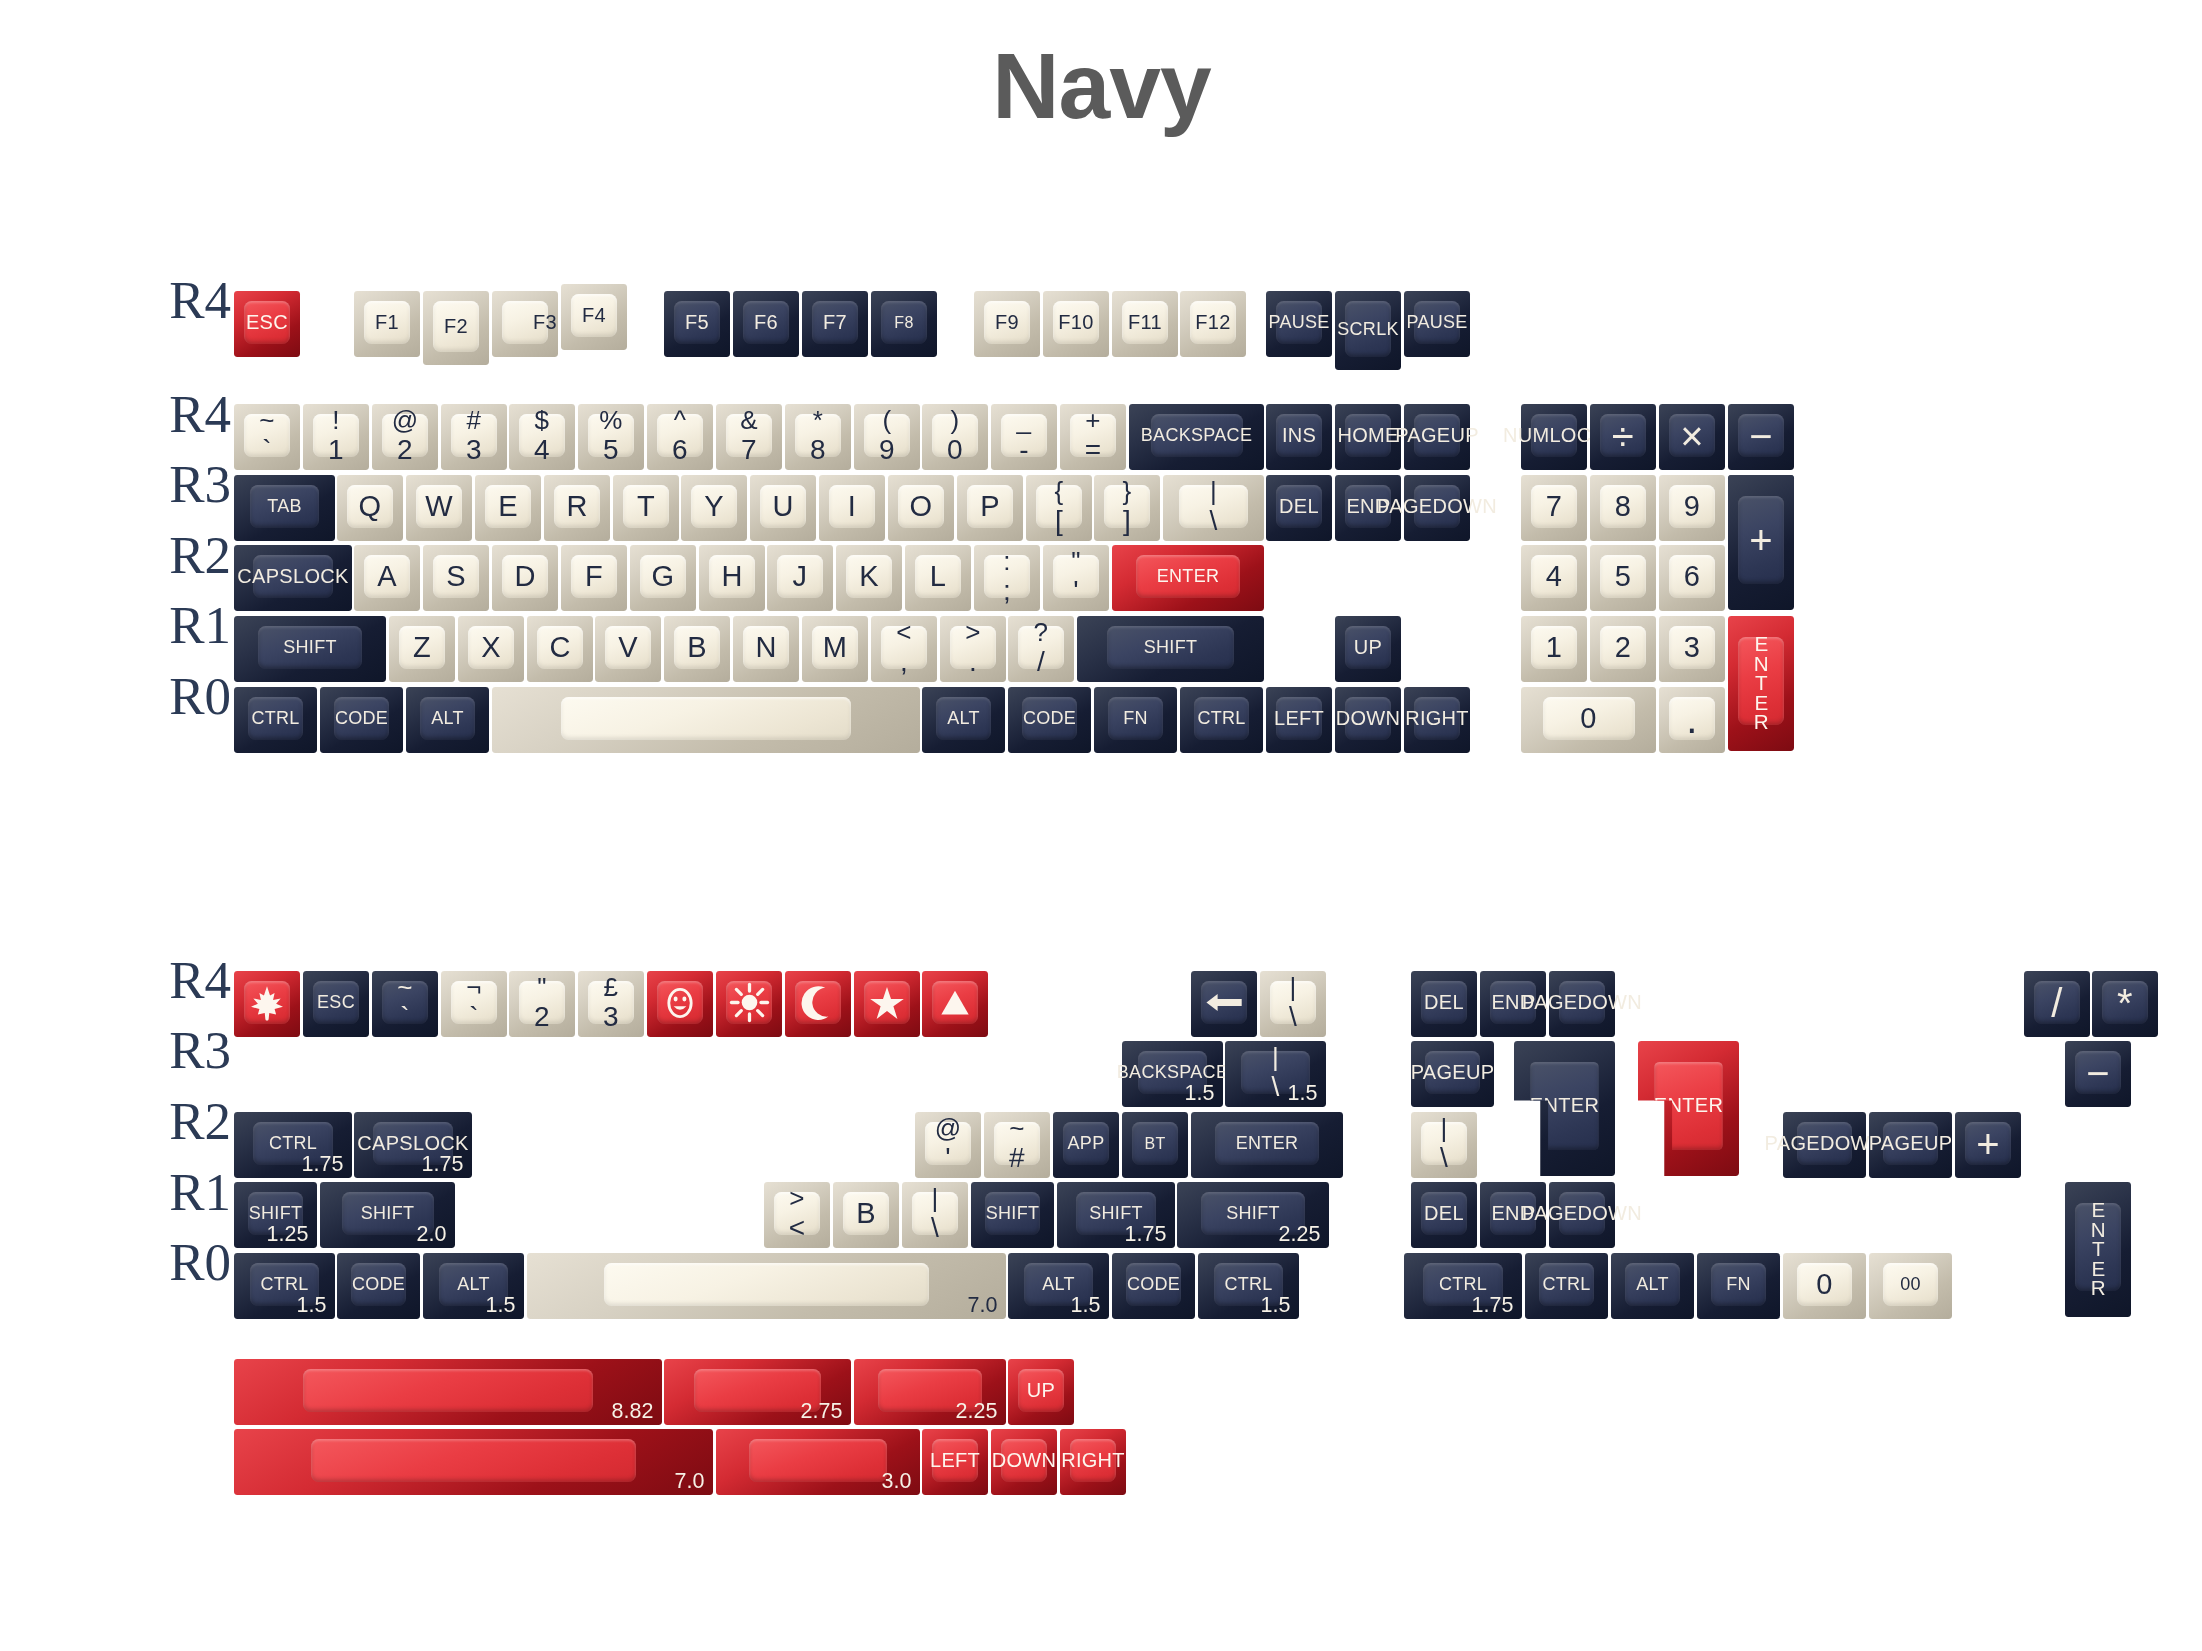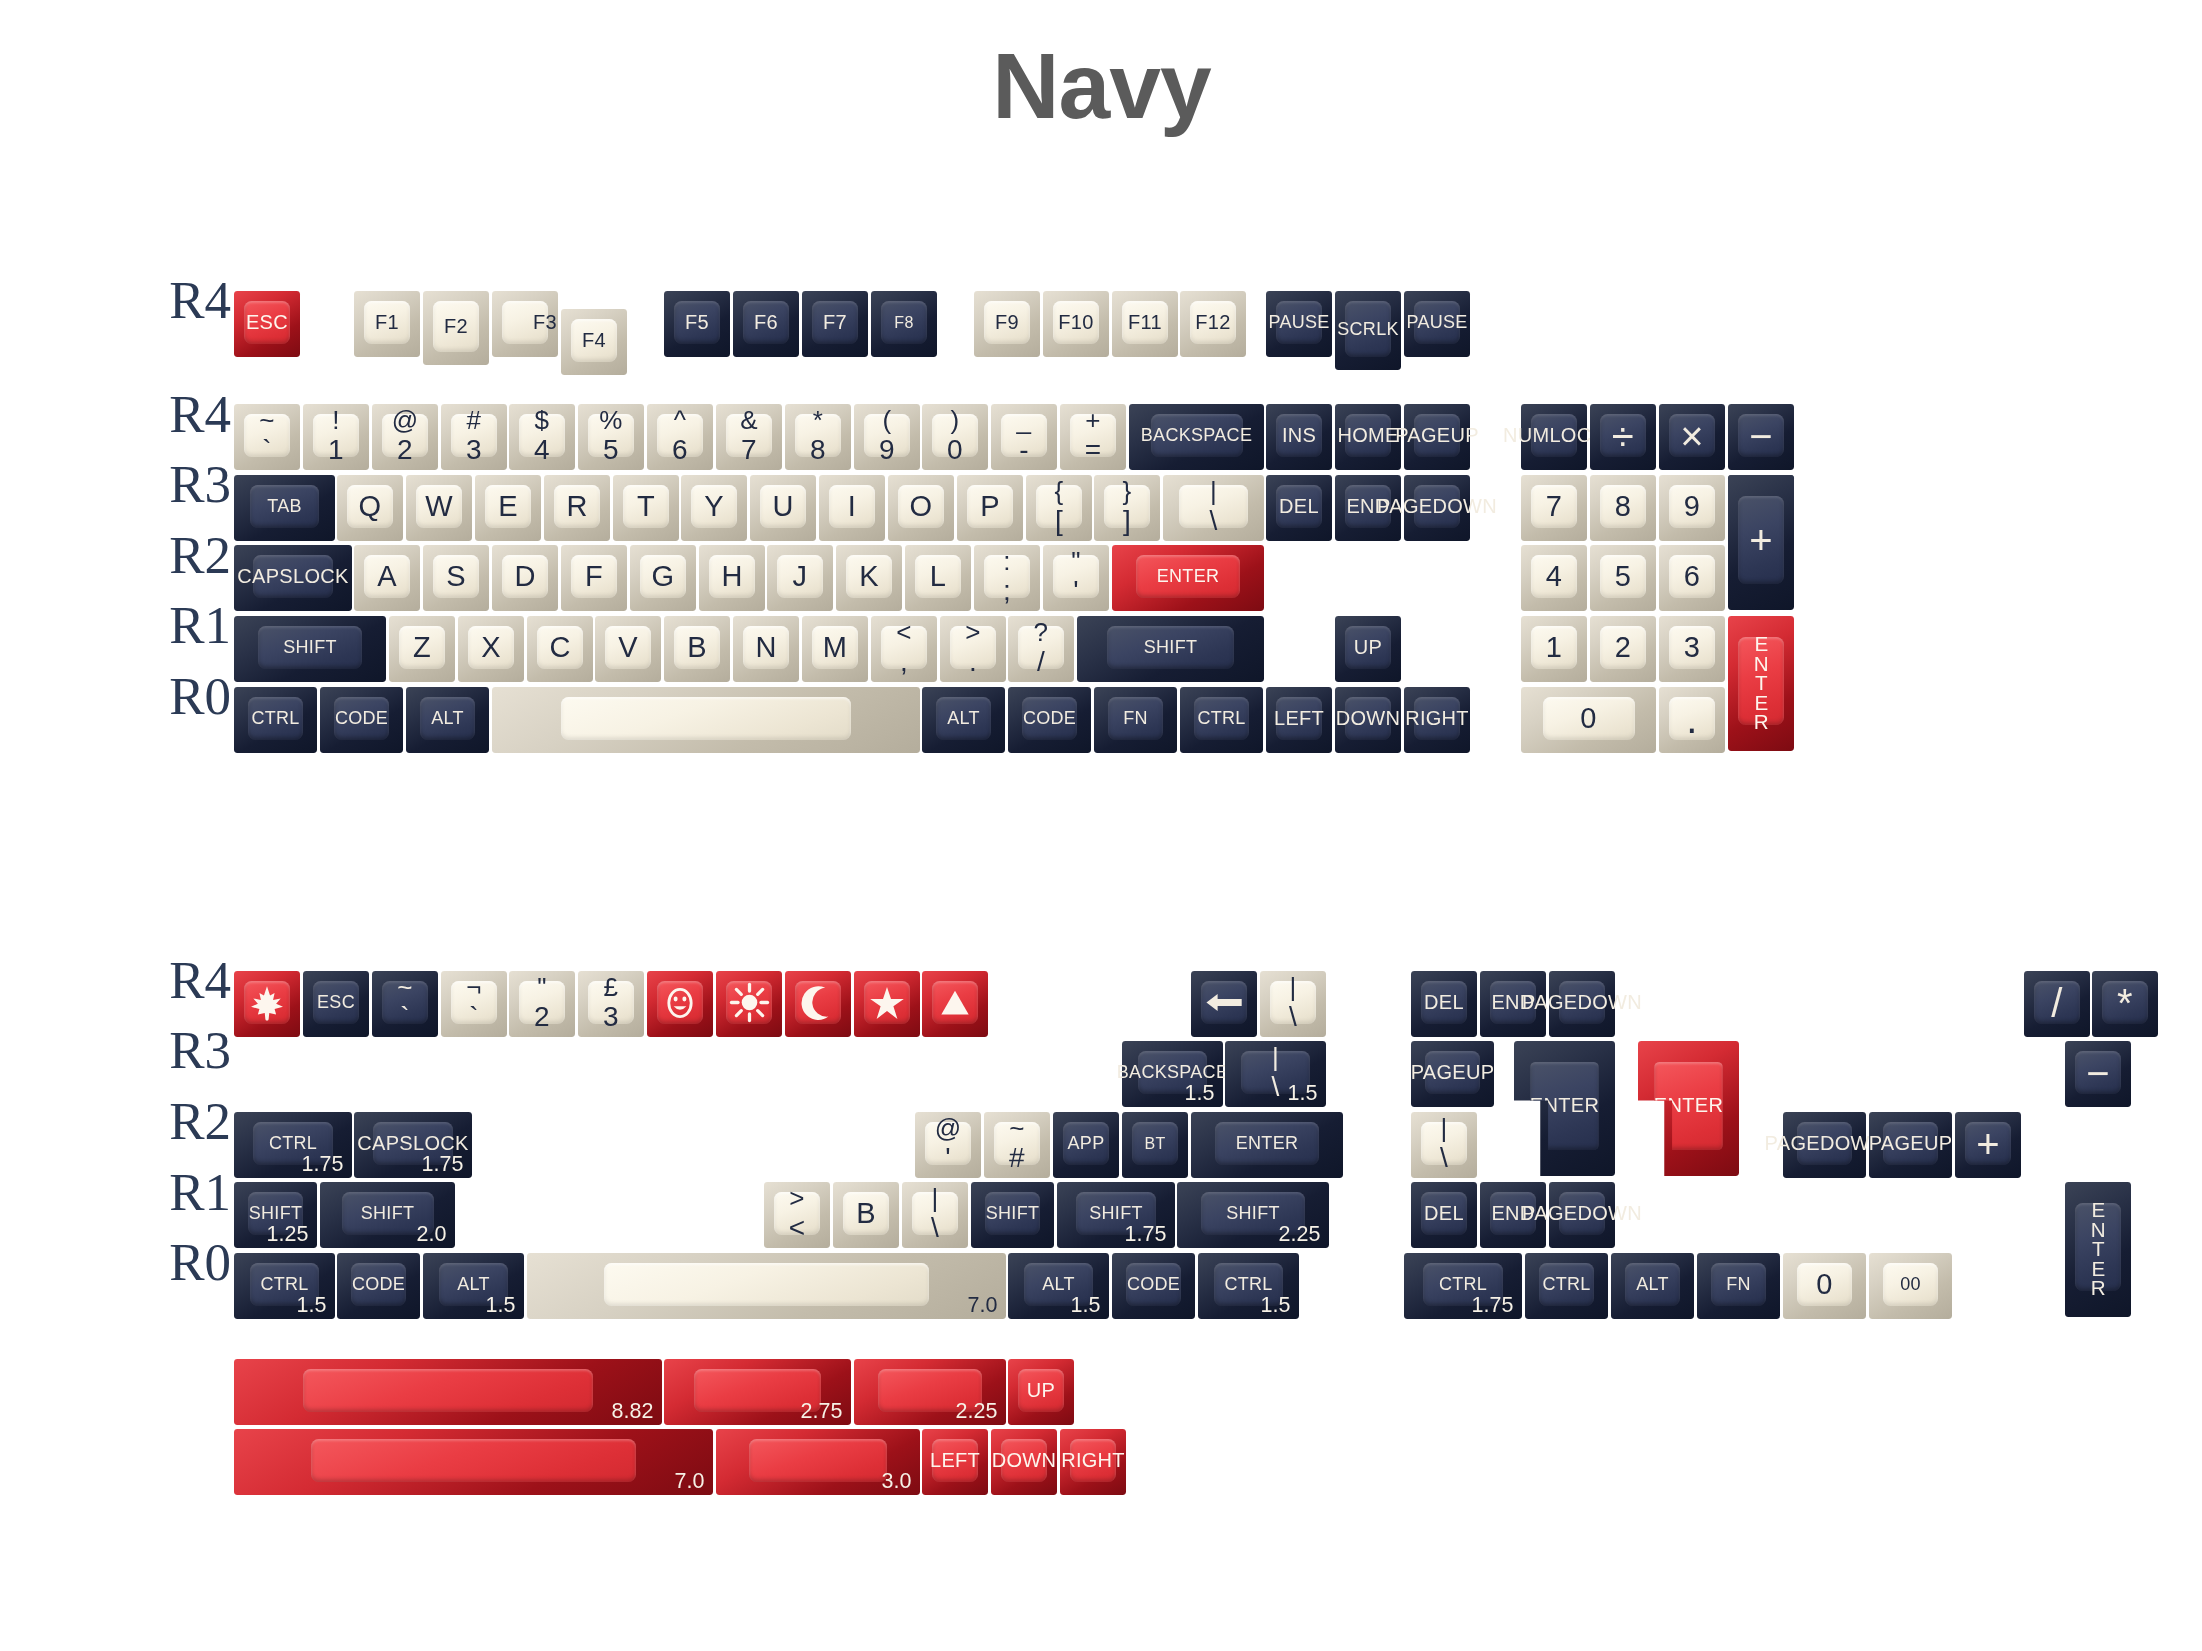--- a/index.html
+++ b/index.html
@@ -89,21 +89,21 @@
       </div>
     </div>
     <div class="kc cream" style="left: 492px; top: 291px; width: 66px; height: 66px;">
       <div class="bez"></div>
       <div class="top" style="inset: 10.3px 10.3px 13px; padding-left: 40px;">
         <div class="lg">
           <span style="font-size:20px">F3</span>
         </div>
       </div>
     </div>
-    <div class="kc cream" style="left: 561px; top: 309px; width: 66px; height: 66px;">
+    <div class="kc cream" style="left: 561px; top: 284px; width: 66px; height: 66px;">
       <div class="bez"></div>
       <div class="top" style="inset: 10.3px 10.3px 13px;">
         <div class="lg">
           <span style="font-size:20px">F4</span>
         </div>
       </div>
     </div>
     <div class="kc navy" style="left: 664px; top: 291px; width: 66px; height: 66px;">
       <div class="bez"></div>
       <div class="top" style="inset: 10.3px 10.3px 13px;">

